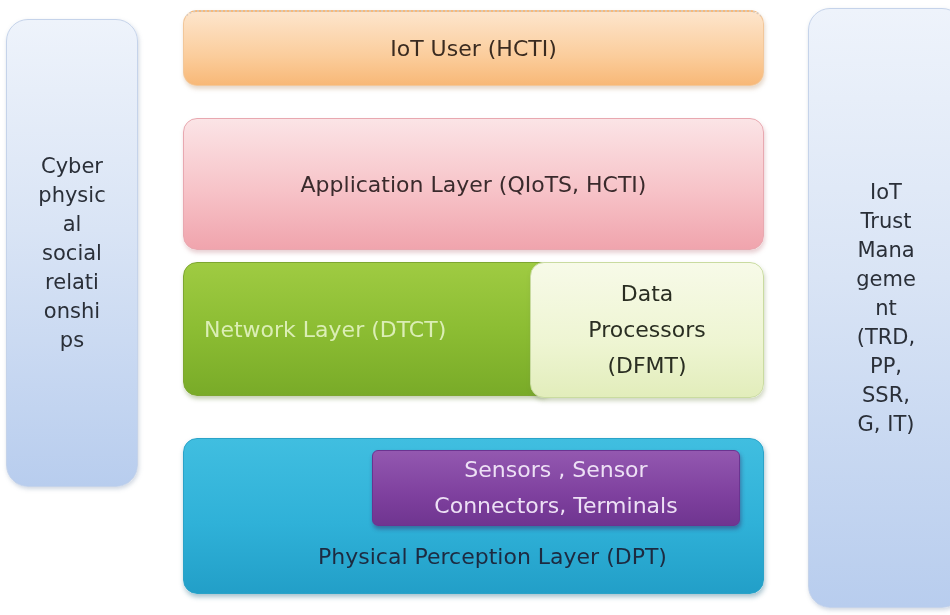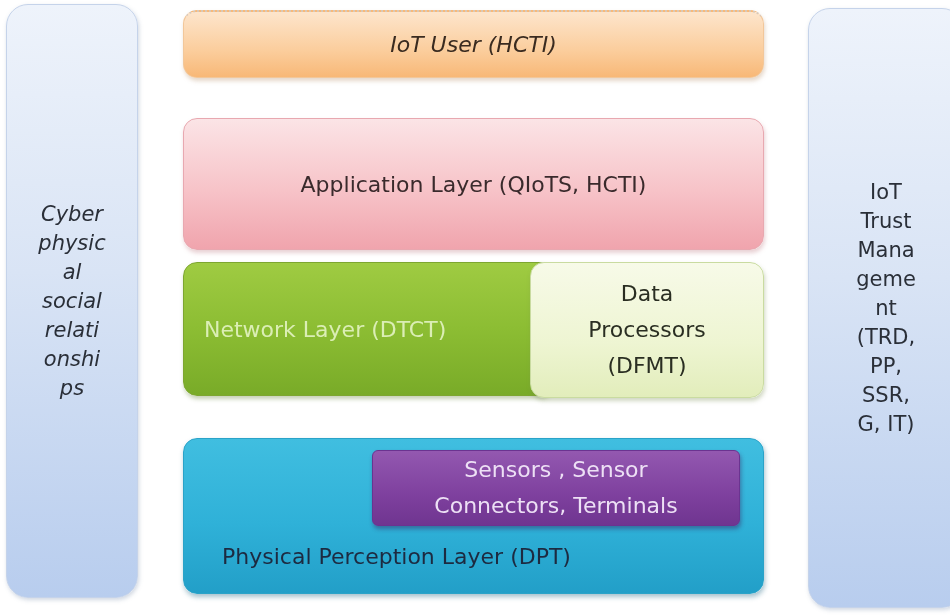--- a/index.html
+++ b/index.html
@@ -11,43 +11,43 @@
     .box { position: absolute; box-sizing: border-box; display: flex;
       align-items: center; justify-content: center; text-align: center; }
     .side {
       border-radius: 22px;
       background: linear-gradient(180deg, #eef3fb 0%, #d9e4f5 45%, #b8cdee 100%);
       border: 1px solid #c5d3ea;
       box-shadow: 1px 2px 4px rgba(120,140,170,0.35);
       color: #2a2f38; font-size: 21px; line-height: 29px;
       white-space: pre-line;
     }
-    #left-panel { left: 6px; top: 4px; width: 132px; height: 594px; font-style: italic; }
+    #left-panel { left: 6px; top: 19px; width: 132px; height: 468px; }
     #right-panel { left: 808px; top: 8px; width: 156px; height: 600px; }
     .layer { border-radius: 14px; font-size: 22px; }
-    #iot-user { left: 183px; top: 10px; width: 581px; height: 68px;
+    #iot-user { left: 183px; top: 10px; width: 581px; height: 76px;
       background: linear-gradient(180deg, #fde5cc 0%, #fbcd9c 60%, #f8b877 100%);
       border: 1px solid #f2c79a; border-top: 2px dotted #d8c8b8;
-      color: #3a2b20; box-shadow: 1px 3px 4px rgba(180,140,100,0.35); font-style: italic; }
+      color: #3a2b20; box-shadow: 1px 3px 4px rgba(180,140,100,0.35); }
     #app-layer { left: 183px; top: 118px; width: 581px; height: 132px;
       background: linear-gradient(180deg, #fbe4e6 0%, #f7c3c8 55%, #f0a4ad 100%);
       border: 1px solid #e8a8b0; color: #3a2a2c;
       box-shadow: 1px 3px 4px rgba(190,120,130,0.35); }
     #network-layer { left: 183px; top: 262px; width: 370px; height: 134px;
       background: linear-gradient(180deg, #9fcb42 0%, #8cbd33 50%, #79ab28 100%);
       border: 1px solid #7da630; color: #dbeeb5; justify-content: flex-start;
       padding-left: 20px; box-shadow: 1px 3px 4px rgba(90,120,40,0.35); }
     #data-processors { left: 530px; top: 262px; width: 234px; height: 136px;
       background: linear-gradient(180deg, #f7fae8 0%, #eef5d2 60%, #e2edbb 100%);
       border: 1px solid #c9dba0; color: #2a2e22; line-height: 36px;
       white-space: pre-line; box-shadow: 1px 3px 4px rgba(120,140,80,0.35); }
     #physical-layer { left: 183px; top: 438px; width: 581px; height: 156px;
       background: linear-gradient(180deg, #40bee0 0%, #2fb1d8 55%, #229fc8 100%);
       border: 1px solid #2aa3c8; color: #1d2a40;
-      align-items: flex-end; justify-content: flex-start;
+      align-items: flex-end; justify-content: center;
       padding-left: 38px; padding-bottom: 24px;
       box-shadow: 1px 3px 5px rgba(30,100,130,0.4); }
     #sensors { left: 372px; top: 450px; width: 368px; height: 76px;
       background: linear-gradient(180deg, #9358b0 0%, #7e409e 60%, #6f3590 100%);
       border: 1px solid #6b3390; border-radius: 6px; color: #ede0f5;
       font-size: 22px; line-height: 36px; white-space: pre-line;
       box-shadow: 1px 3px 4px rgba(60,30,90,0.45); }
   </style>
 </head>
 <body>

